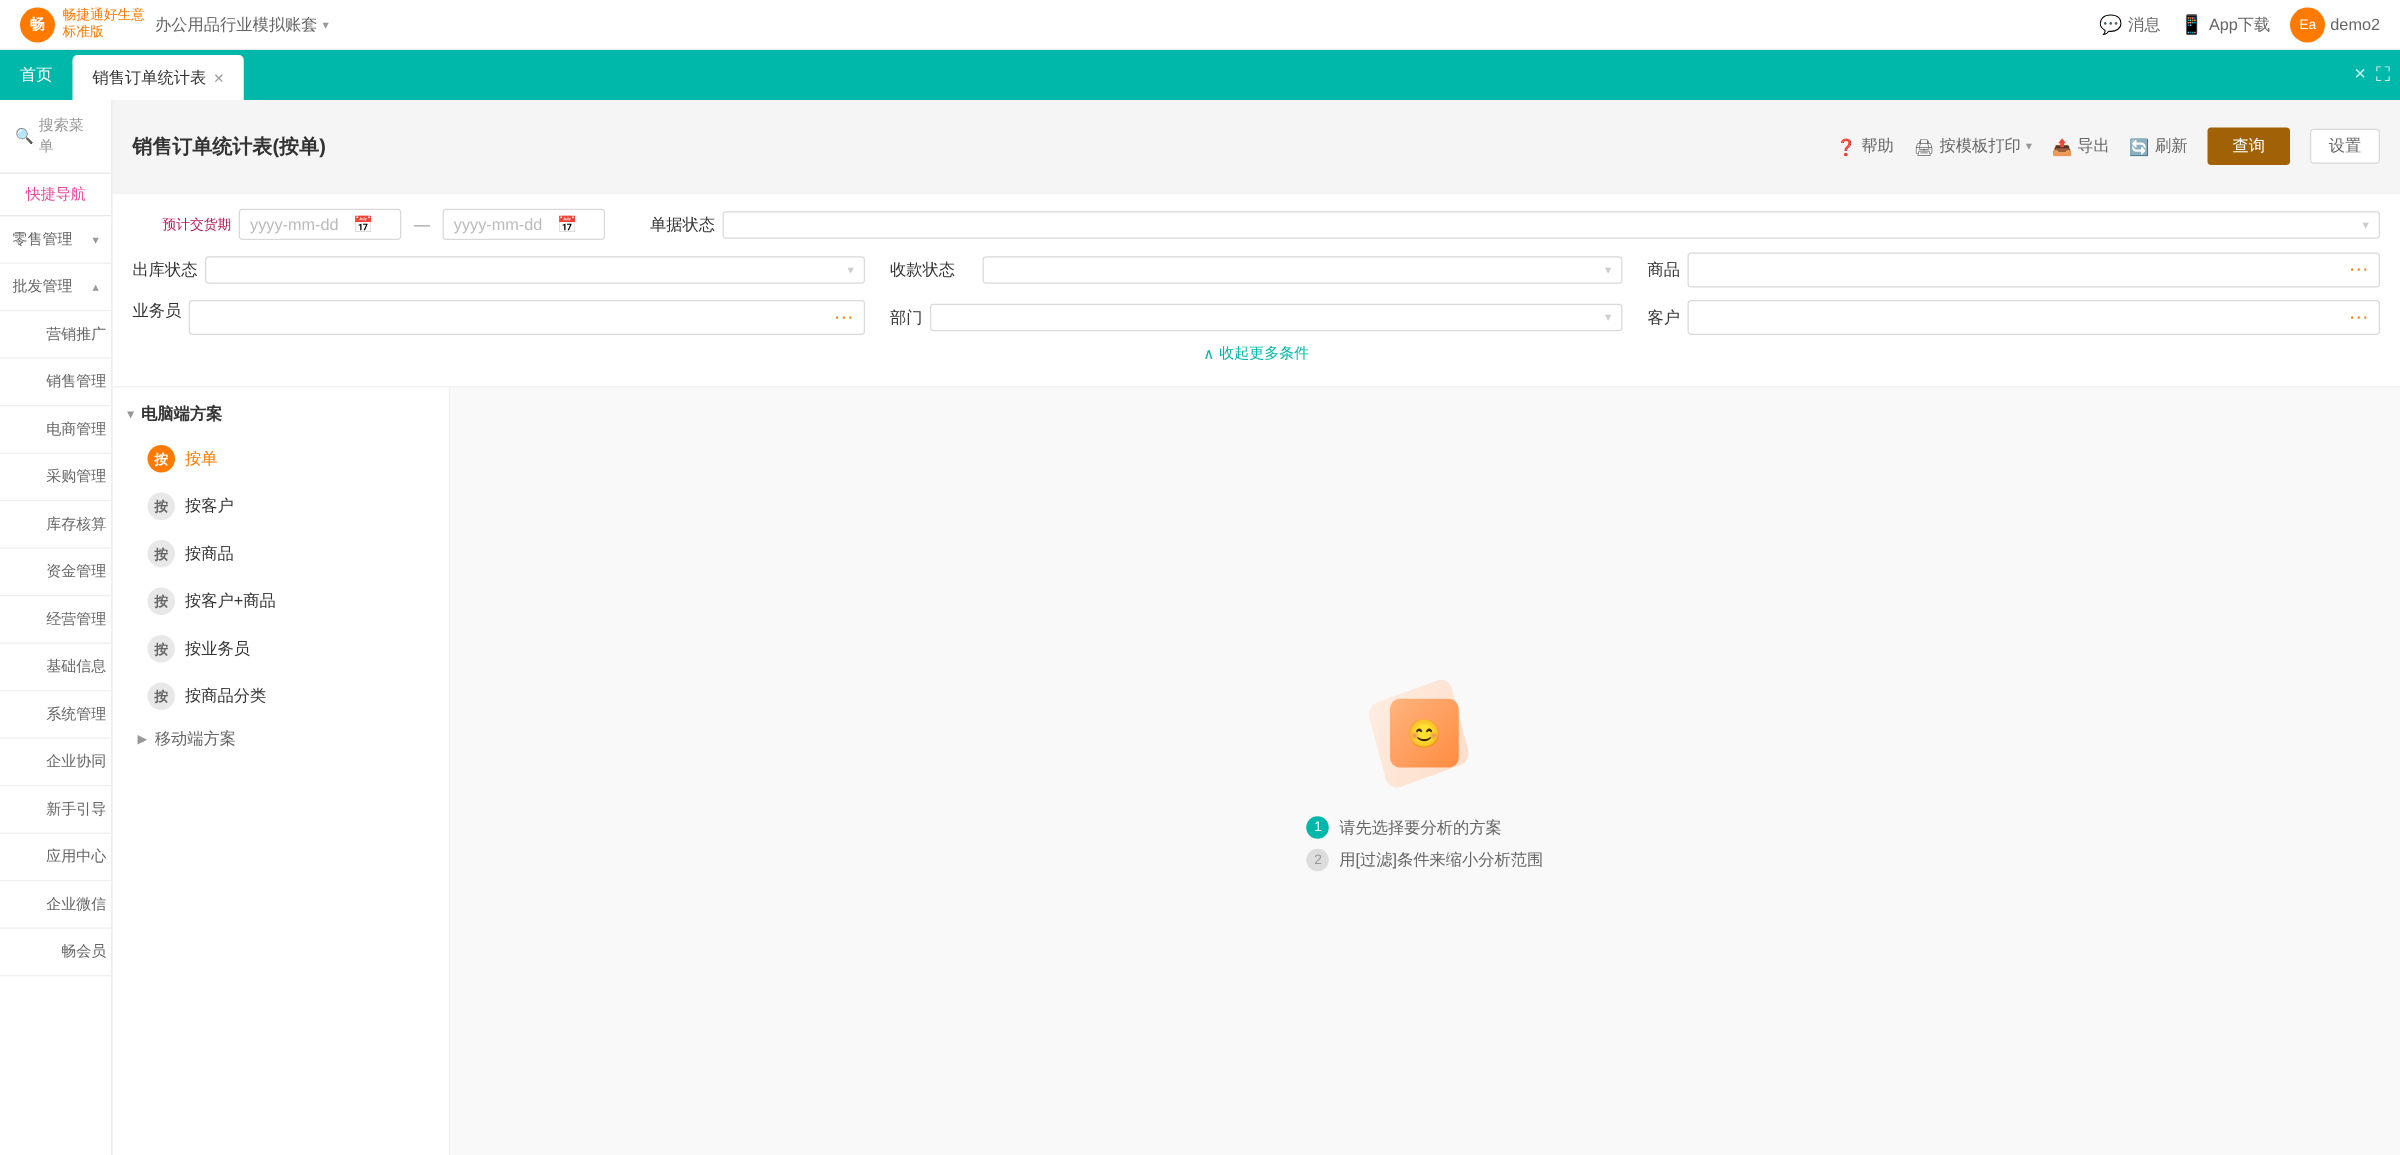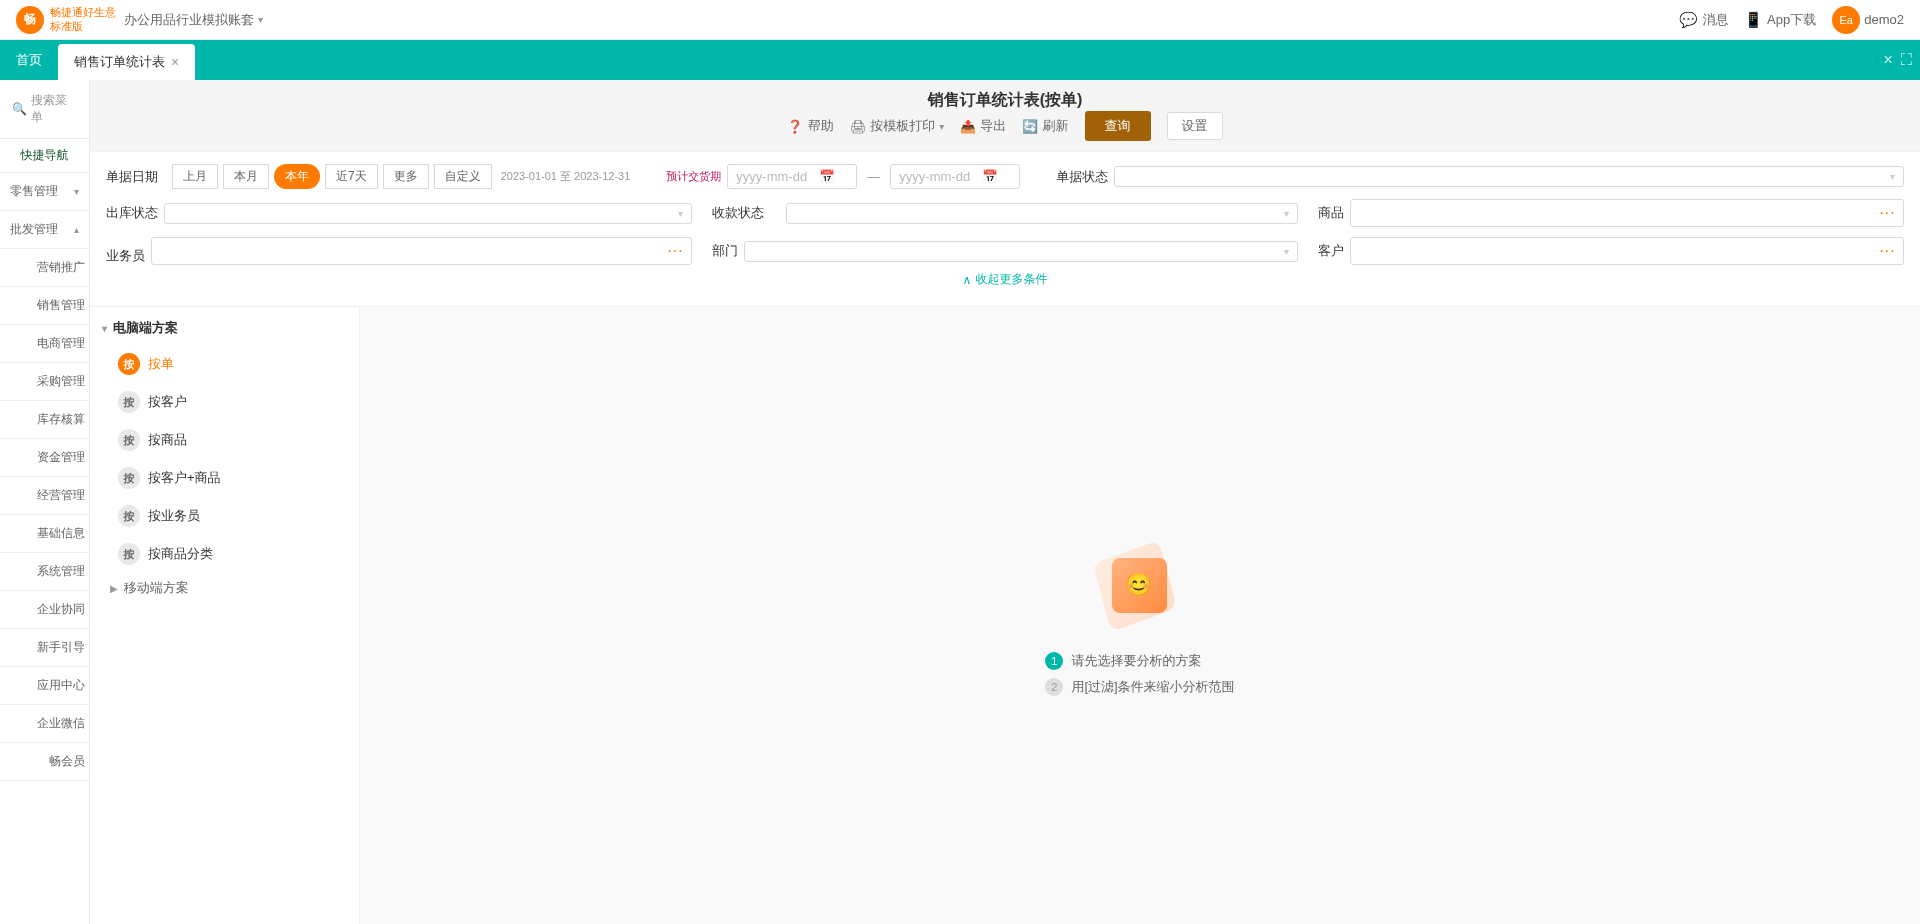--- a/index.html
+++ b/index.html
@@ -37,21 +37,21 @@
     
     .query-btn { padding: 6px 20px; background: #a16207; color: #fff; border: none; border-radius: 3px; font-size: 13px; cursor: pointer; }
     .setting-btn { padding: 4px 14px; background: #fff; color: #666; border: 1px solid #d9d9d9; border-radius: 3px; font-size: 13px; cursor: pointer; }
     .date-separator { color: #999; padding: 0 4px; }
 
     .sidebar-menu { flex: 1; overflow-y: auto; }
     .sidebar-menu-item { text-align: right; padding: 10px 4px; font-size: 12px; color: #666; cursor: pointer; border-bottom: 1px solid #f0f0f0; }
     .sidebar-menu-item.has-arrow { display: flex; align-items: center; justify-content: space-between; padding: 10px 10px; }
     .sidebar-menu-item .expand-arrow { font-size: 10px; color: #999; }
 
-    .breadcrumb-area { padding: 10px 16px; border-bottom: 1px solid #f0f0f0; display: flex; align-items: center; justify-content: space-between; flex-shrink: 0; flex-direction: column; }
+    .breadcrumb-area { padding: 22px 16px; border-bottom: 1px solid #f0f0f0; display: flex; align-items: center; justify-content: space-between; flex-shrink: 0; }
     .breadcrumb-title { font-size: 16px; font-weight: bold; color: #333; }
     .breadcrumb-right { display: flex; align-items: center; gap: 16px; }
     .breadcrumb-action { display: flex; align-items: center; gap: 4px; font-size: 13px; color: #666; cursor: pointer; }
 
     .main-filter { padding: 12px 16px; background: #fff; border-bottom: 1px solid #f0f0f0; flex-shrink: 0; }
     .filter-row-1 { display: flex; align-items: center; gap: 12px; margin-bottom: 10px; }
     .filter-row-2 { display: flex; align-items: center; gap: 20px; }
     .filter-row-3 { display: flex; align-items: center; gap: 20px; }
     .date-filter-label { font-size: 13px; color: #333; margin-right: 8px; white-space: nowrap; }
     .date-quick-btn { padding: 3px 10px; font-size: 12px; border: 1px solid #d9d9d9; background: #fff; cursor: pointer; color: #666; margin-right: -1px; }
@@ -149,21 +149,21 @@
 <div class="main-content">
 
   <div class="sidebar">
     <div style="padding:8px;border-bottom:1px solid #e8e8e8;">
       <div style="display:flex;align-items:center;gap:4px;font-size:12px;color:#999;cursor:pointer;padding:4px;">
         <span>🔍</span>
         <span>搜索菜单</span>
       </div>
     </div>
     <div style="padding:8px;border-bottom:1px solid #e8e8e8;text-align:center;">
-      <span style="font-size:12px;color:#14532d;">快捷导航</span>
+      <span style="font-size:12px;color:#ec4899;">快捷导航</span>
     </div>
     <div class="sidebar-menu">
       <div class="sidebar-menu-item has-arrow">
         <span>零售管理</span>
         <span class="expand-arrow">▾</span>
       </div>
       <div class="sidebar-menu-item has-arrow">
         <span>批发管理</span>
         <span class="expand-arrow">▴</span>
       </div>
@@ -208,30 +208,20 @@
         </div>
         <button class="query-btn" style="position:relative;">查询</button>
         <button class="setting-btn">设置</button>
       </div>
     </div>
 
     <div class="main-filter">
 
       <div class="filter-row-1">
 
-        <div style="display:flex;align-items:center;gap:6px;">
-          <span class="date-filter-label">单据日期</span>
-          <button class="date-quick-btn">上月</button>
-          <button class="date-quick-btn">本月</button>
-          <button class="date-quick-btn active">本年</button>
-          <button class="date-quick-btn">近7天</button>
-          <button class="date-quick-btn">更多</button>
-          <button class="date-quick-btn">自定义</button>
-          <span style="font-size:11px;color:#999;margin-left:4px;">2023-01-01 至 2023-12-31</span>
-        </div>
 
         <div style="display:flex;align-items:center;gap:6px;margin-left:24px;">
           <span style="font-size:11px;color:#be185d;white-space:nowrap;">预计交货期</span>
           <div class="date-input-box">
             <span style="color:#bbb;font-size:13px;">yyyy-mm-dd</span>
             <span class="cal" style="color:#ff7a00;font-size:13px;margin-left:8px;">📅</span>
           </div>
           <span class="date-separator" style="color:#999;">—</span>
           <div class="date-input-box">
             <span style="color:#bbb;font-size:13px;">yyyy-mm-dd</span>
@@ -266,21 +256,21 @@
         <div style="display:flex;align-items:center;gap:6px;flex:1;">
           <span style="font-size:13px;color:#333;white-space:nowrap;">商品</span>
           <div class="select-box" style="flex:1;">
             <span style="color:#bbb;"></span>
             <span style="color:#ff7a00;font-size:16px;margin-left:auto;">···</span>
           </div>
         </div>
       </div>
 
       <div class="filter-row-3" style="margin-top:10px;">
-        <div style="display:flex;align-items:flex-end;gap:6px;flex:1;">
+        <div style="display:flex;align-items:flex-start;gap:6px;flex:1;">
           <span style="font-size:13px;color:#333;white-space:nowrap;">业务员</span>
           <div class="select-box" style="flex:1;">
             <span style="color:#bbb;"></span>
             <span style="color:#ff7a00;font-size:16px;margin-left:auto;">···</span>
           </div>
         </div>
         <div style="display:flex;align-items:center;gap:6px;flex:1;">
           <span style="font-size:13px;color:#333;white-space:nowrap;">部门</span>
           <div class="select-box" style="flex:1;">
             <span style="color:#bbb;"></span>

